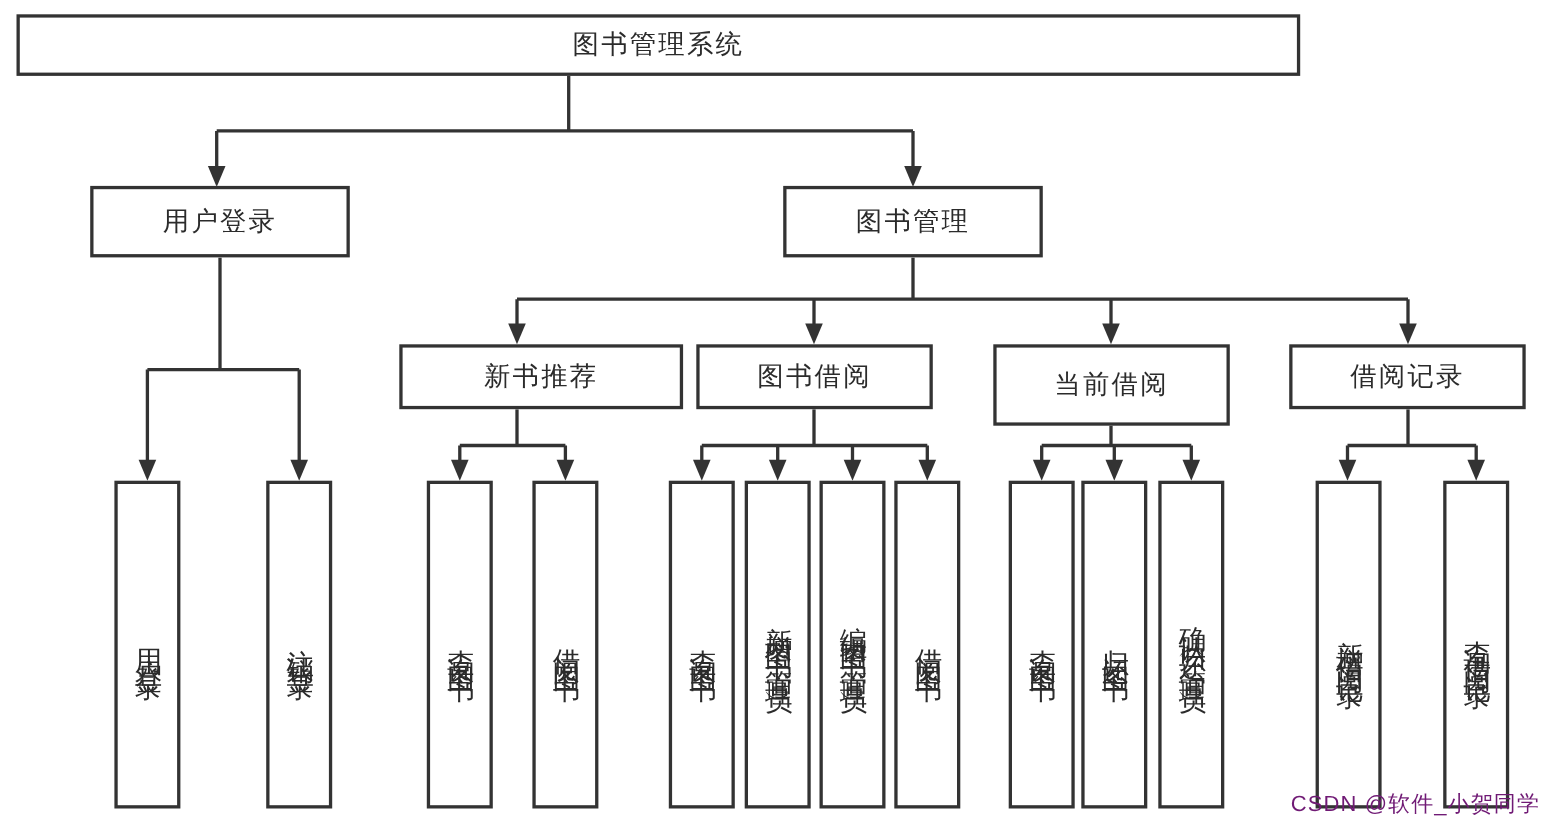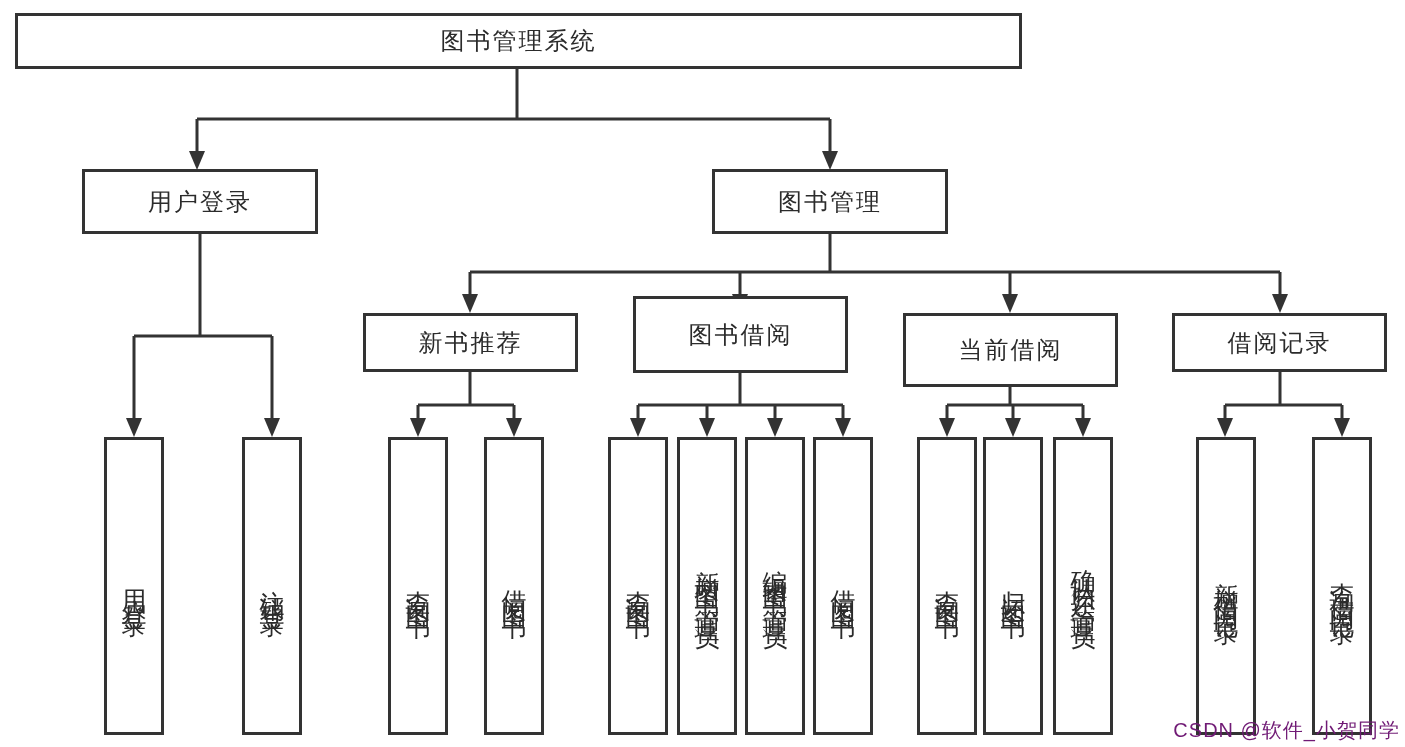--- a/index.html
+++ b/index.html
@@ -105,35 +105,35 @@
       <polygon points="1075,418 1091,418 1083,437" fill="#333333" stroke="none"></polygon>
     </g>
 
     <g>
       <path d="M1280 372 V405 M1225 405 H1342 M1225 405 V420 M1342 405 V420"></path>
       <polygon points="1217,418 1233,418 1225,437" fill="#333333" stroke="none"></polygon>
       <polygon points="1334,418 1350,418 1342,437" fill="#333333" stroke="none"></polygon>
     </g>
   </svg>
 
-  <div class="node hbox" style="left:15px; top:13px; width:1007px; height:56px;">
+  <div class="node hbox" style="left:15px; top:13px; width:1167px; height:56px;">
     <span>图书管理系统</span>
   </div>
 
   <div class="node hbox" style="left:82px; top:169px; width:236px; height:65px;">
     <span>用户登录</span>
   </div>
   <div class="node hbox" style="left:712px; top:169px; width:236px; height:65px;">
     <span>图书管理</span>
   </div>
 
-  <div class="node hbox" style="left:363px; top:313px; width:215px; height:59px;">
+  <div class="node hbox" style="left:363px; top:313px; width:258px; height:59px;">
     <span>新书推荐</span>
   </div>
-  <div class="node hbox" style="left:633px; top:296px; width:215px; height:77px;">
+  <div class="node hbox" style="left:633px; top:313px; width:215px; height:59px;">
     <span>图书借阅</span>
   </div>
   <div class="node hbox" style="left:903px; top:313px; width:215px; height:74px;">
     <span>当前借阅</span>
   </div>
   <div class="node hbox" style="left:1172px; top:313px; width:215px; height:59px;">
     <span>借阅记录</span>
   </div>
 
   <div class="node leaf" style="left:104px; top:437px; width:60px; height:298px;">

